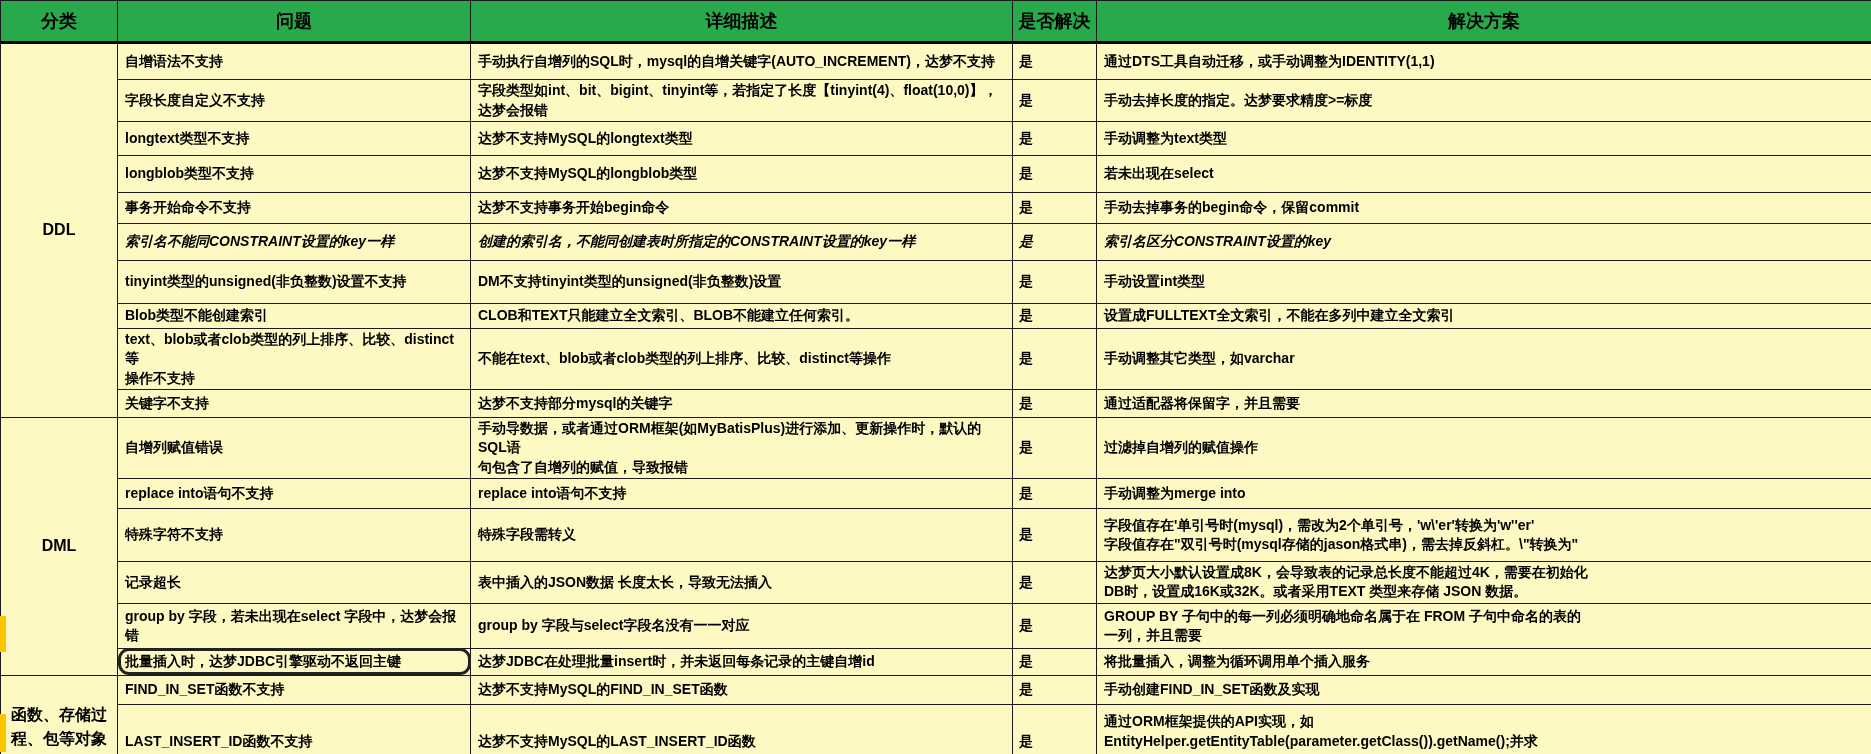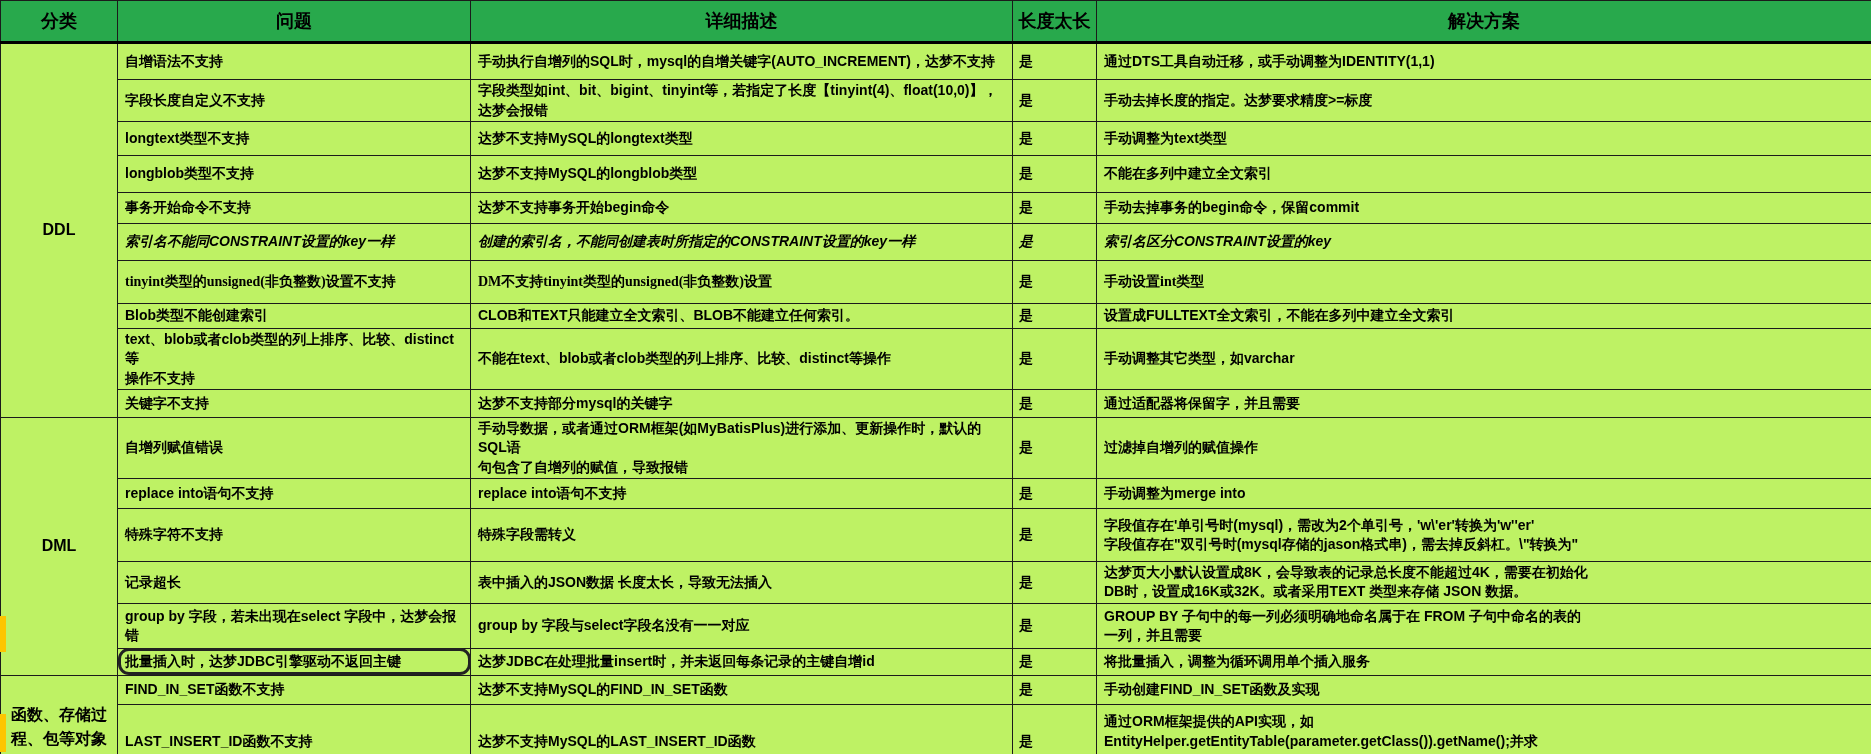--- a/index.html
+++ b/index.html
@@ -2,21 +2,21 @@
 <html style="--green: #28a94c; --yellow: #fdc500;"><head>
 <meta charset="utf-8">
 <style>
   * { margin: 0; padding: 0; box-sizing: border-box; }
   html, body { background: #fff; }
   body { font-family: "Liberation Sans", "DejaVu Sans", sans-serif; }
   .sheet {
     position: relative;
     width: 1871px;
     height: 754px;
-    background: #bef264;
+    background: #fef9c3;
     overflow: hidden;
   }
   table.grid {
     border-collapse: collapse;
     table-layout: fixed;
     width: 1871px;
   }
   .grid th, .grid td {
     border: 1px solid #1b1b1b;
     font-weight: bold;
@@ -71,21 +71,21 @@
       <col style="width:353px">
       <col style="width:542px">
       <col style="width:84px">
       <col style="width:775px">
     </colgroup>
     <thead>
       <tr>
         <th>分类</th>
         <th>问题</th>
         <th>详细描述</th>
-        <th>长度太长</th>
+        <th>是否解决</th>
         <th>解决方案</th>
       </tr>
     </thead>
     <tbody>
         <tr style="height: 37px;">
           <td class="cat" rowspan="10">DDL</td>
           <td>自增语法不支持</td>
           <td>手动执行自增列的SQL时，mysql的自增关键字(AUTO_INCREMENT)，达梦不支持</td>
           <td class="resolved">是</td>
           <td>通过DTS工具自动迁移，或手动调整为IDENTITY(1,1)</td>
@@ -100,35 +100,35 @@
         <tr style="height: 34px;">
           <td>longtext类型不支持</td>
           <td>达梦不支持MySQL的longtext类型</td>
           <td class="resolved">是</td>
           <td>手动调整为text类型</td>
         </tr>
         <tr style="height: 37px;">
           <td>longblob类型不支持</td>
           <td>达梦不支持MySQL的longblob类型</td>
           <td class="resolved">是</td>
-          <td>不能在多列中建立全文索引</td>
+          <td>若未出现在select</td>
         </tr>
         <tr style="height: 31px;">
           <td>事务开始命令不支持</td>
           <td>达梦不支持事务开始begin命令</td>
           <td class="resolved">是</td>
           <td>手动去掉事务的begin命令，保留commit</td>
         </tr>
         <tr style="height: 37px; font-style: italic;">
           <td>索引名不能同CONSTRAINT设置的key一样</td>
           <td>创建的索引名，不能同创建表时所指定的CONSTRAINT设置的key一样</td>
           <td class="resolved">是</td>
           <td>索引名区分CONSTRAINT设置的key</td>
         </tr>
-        <tr style="height: 43px; font-family: Liberation Serif, serif;">
+        <tr style="height: 43px;">
           <td>tinyint类型的unsigned(非负整数)设置不支持</td>
           <td>DM不支持tinyint类型的unsigned(非负整数)设置</td>
           <td class="resolved">是</td>
           <td>手动设置int类型</td>
         </tr>
         <tr style="height: 25px; padding-left: 20px;">
           <td>Blob类型不能创建索引</td>
           <td>CLOB和TEXT只能建立全文索引、BLOB不能建立任何索引。</td>
           <td class="resolved">是</td>
           <td>设置成FULLTEXT全文索引，不能在多列中建立全文索引</td>

